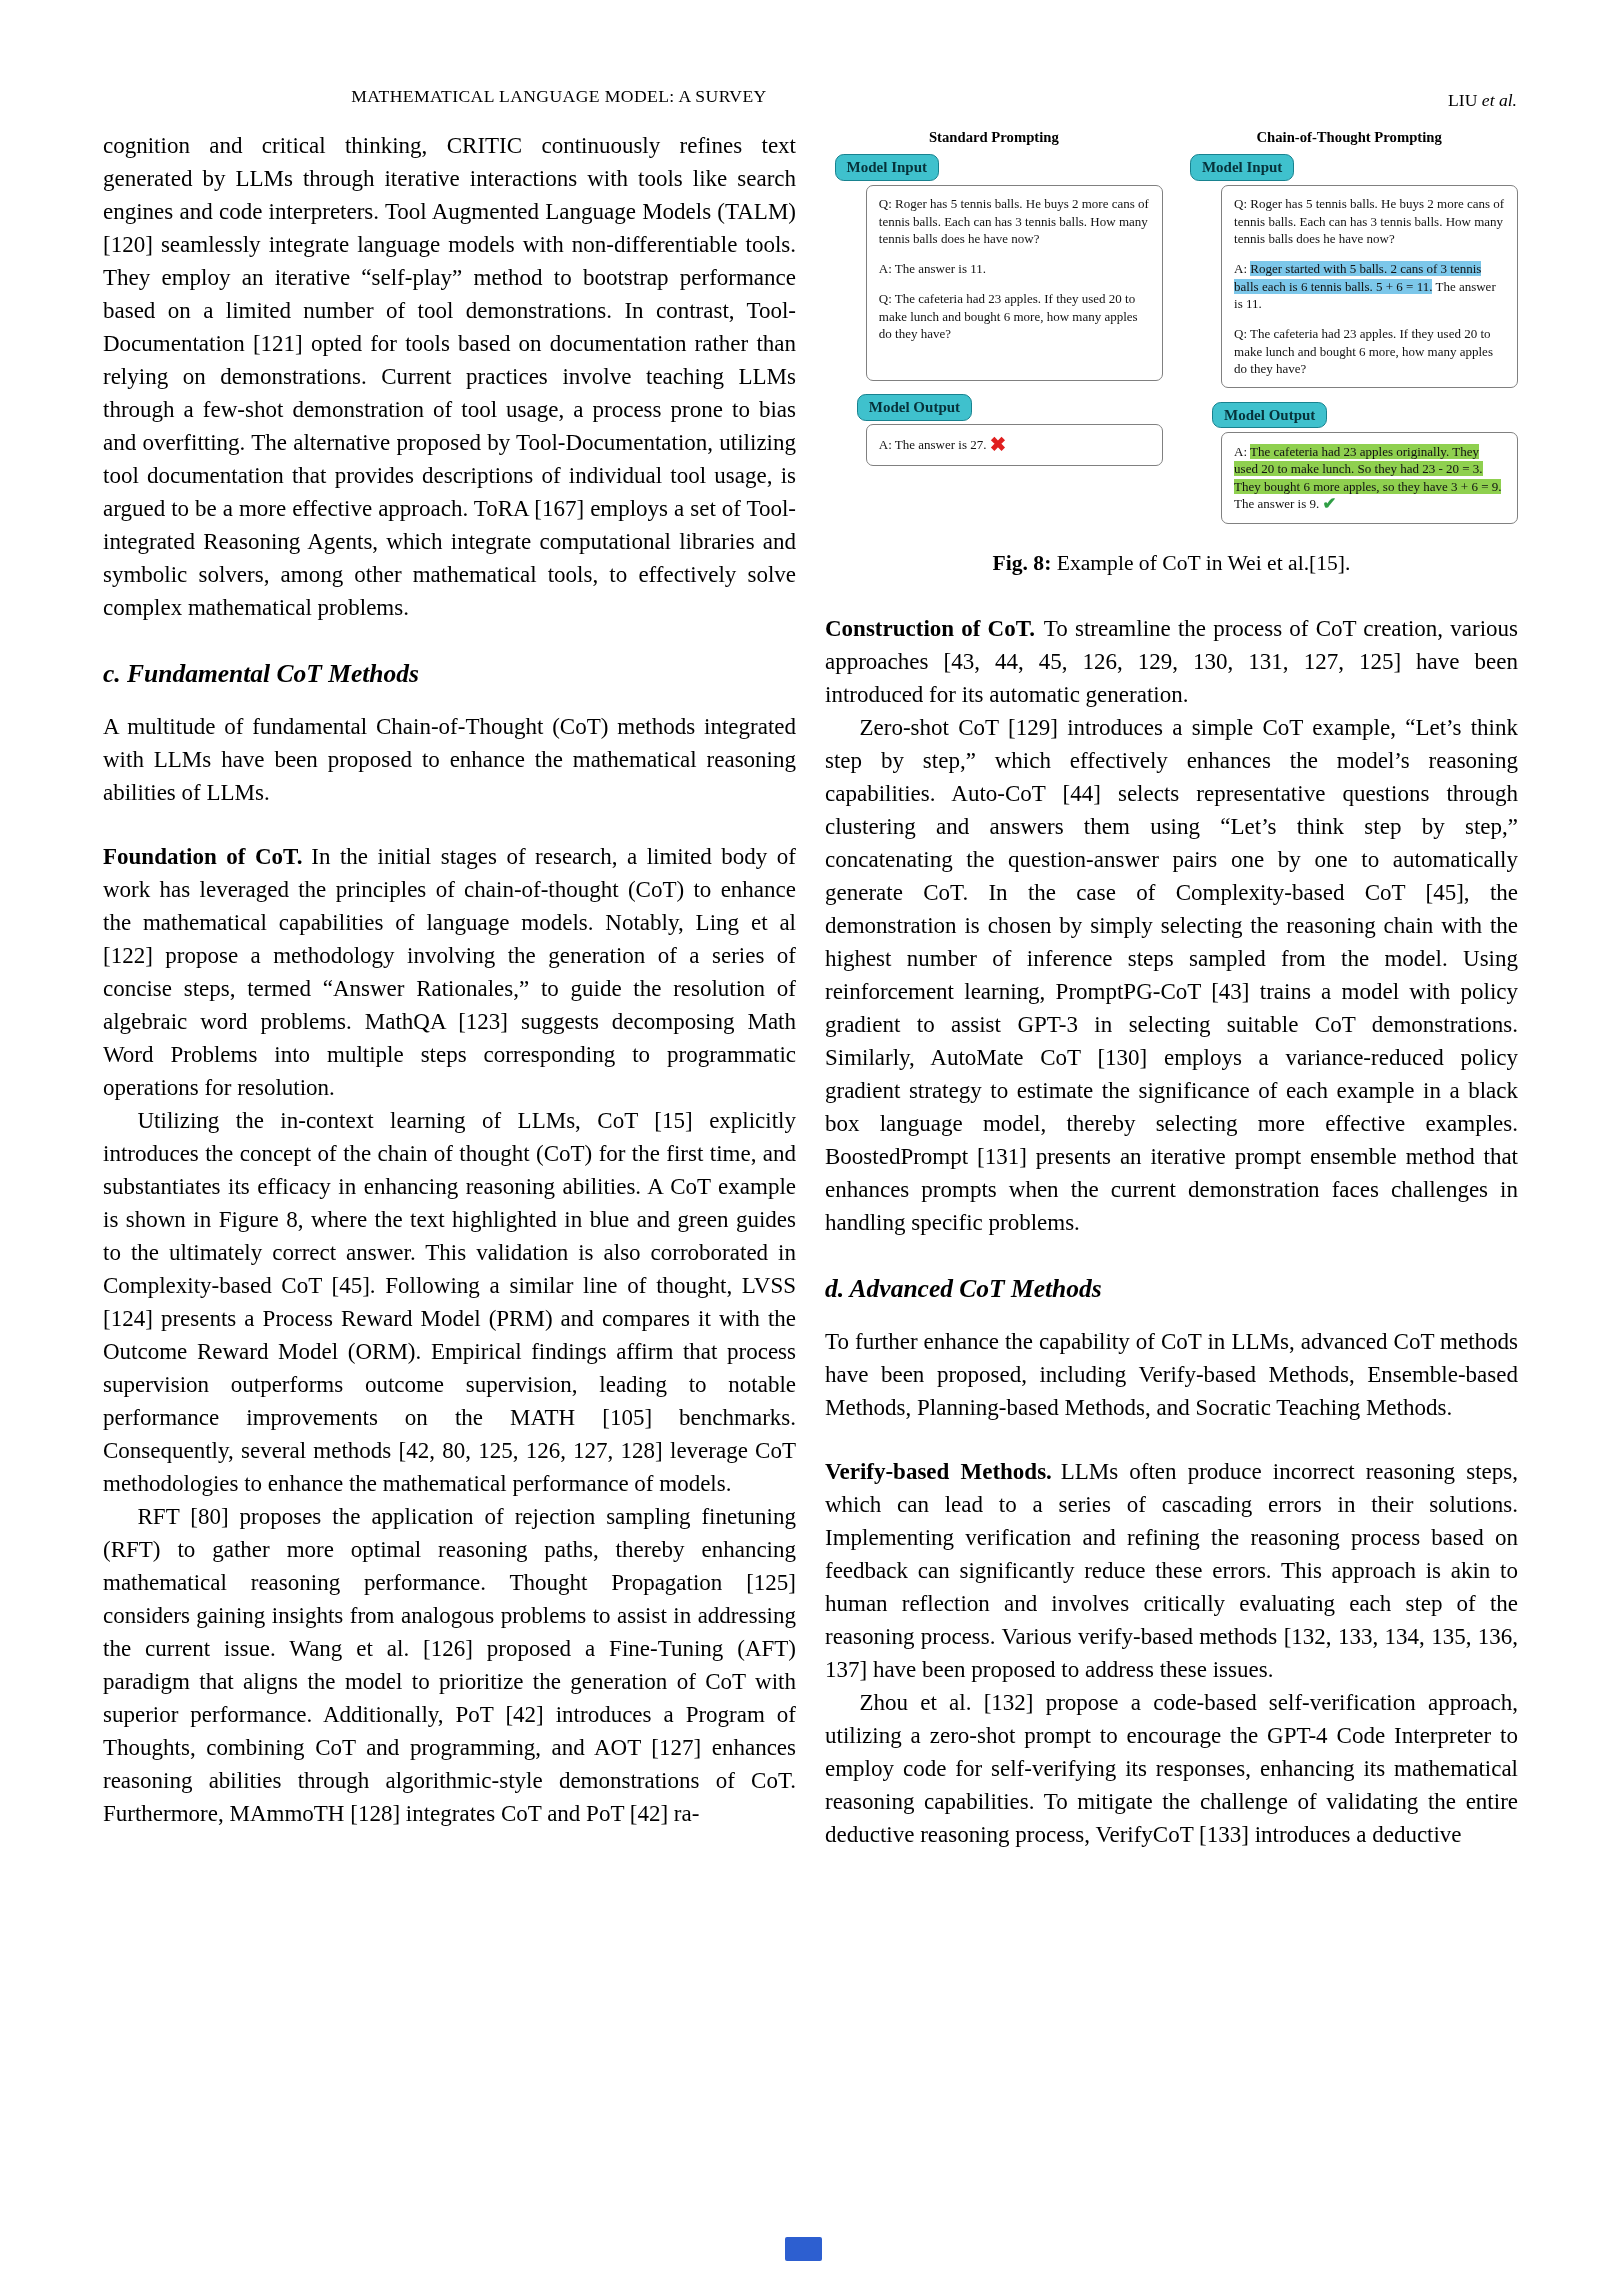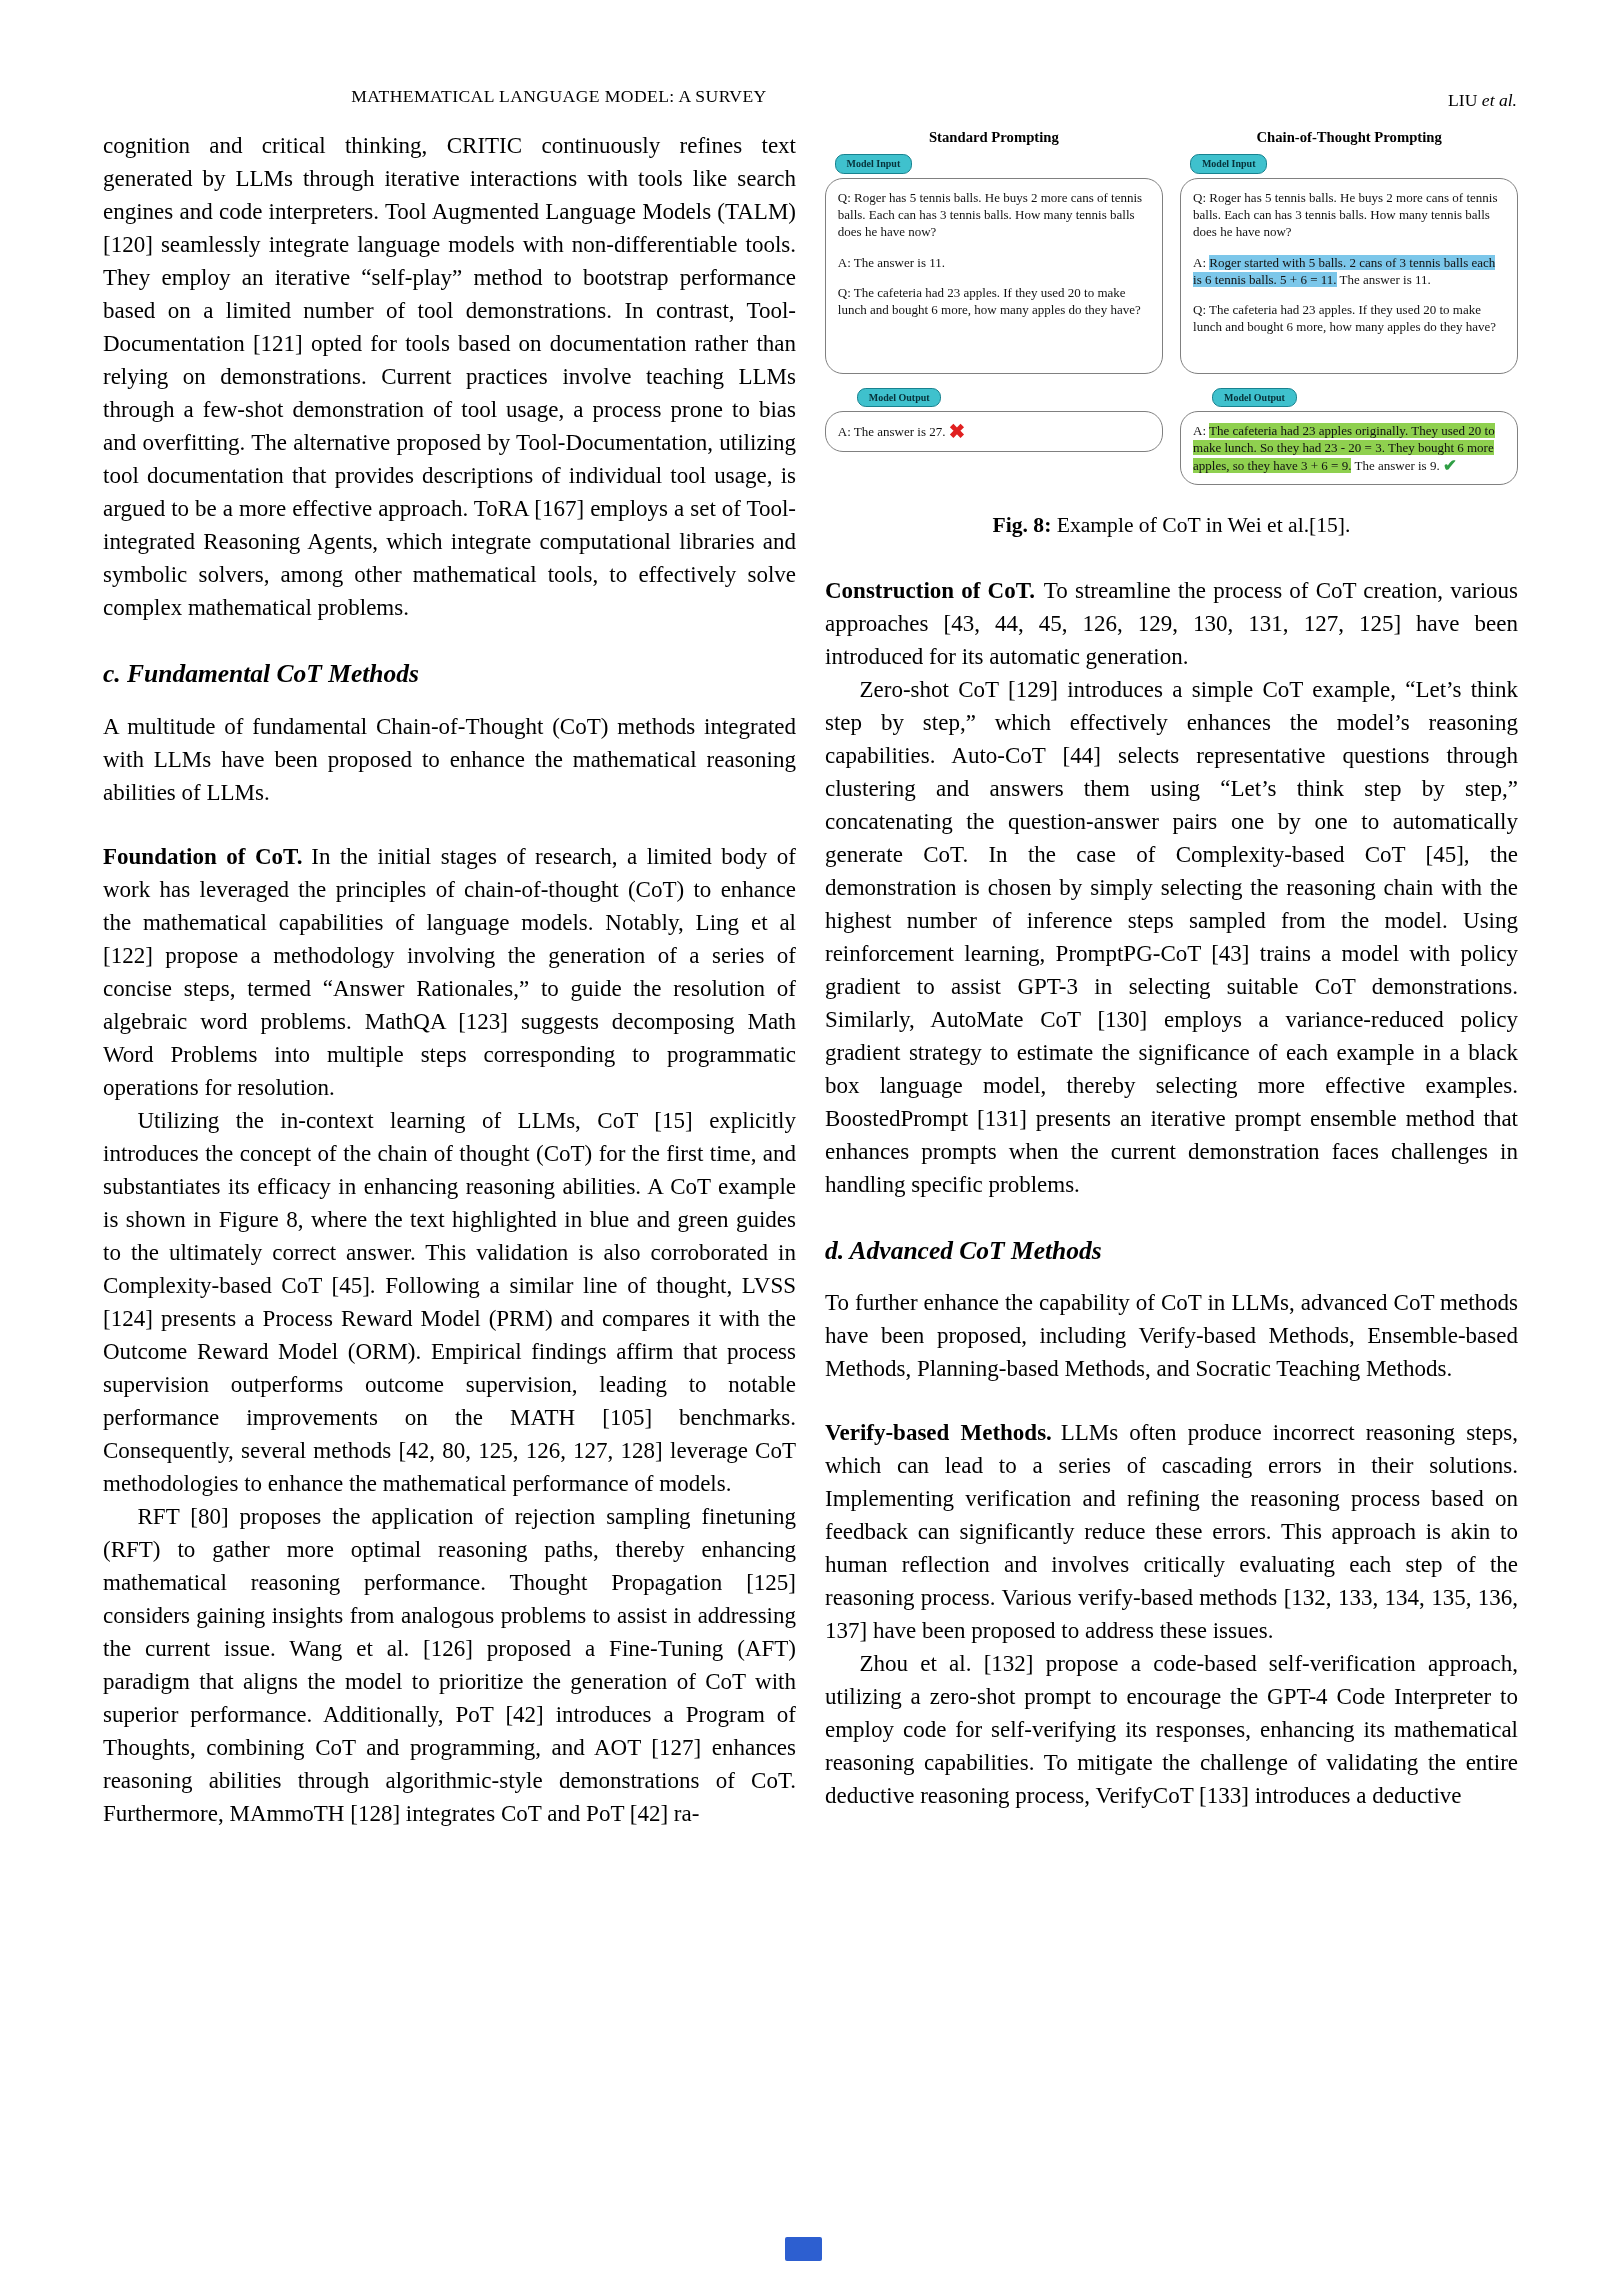--- a/index.html
+++ b/index.html
@@ -30,27 +30,27 @@
   .lead { font-weight:bold; margin-right:8.8px; }
   .sec-heading { font-style:italic; font-weight:bold; font-size:25.5px; margin:33px 0 19.6px 0; text-align:left; }
 
   
   .figure { margin:0 0 35px 0; }
   .panels { display:flex; gap:17.6px; }
   .panel { flex:1; display:flex; flex-direction:column; font-family:Liberation Serif, serif; text-align:left; }
   .panel-title { font-weight:bold; font-size:14.7px; text-align:center; margin-bottom:7.8px; line-height:1.2; }
   .pill {
     align-self:flex-start; background:var(--pill-bg); border:1.4px solid #18828f;
-    border-radius:8.8px; font-size:10px; font-weight:bold; color:#06323a;
+    border-radius:8.8px; font-size:15px; font-weight:bold; color:#06323a;
     padding:2px 10.8px; margin:0 0 3.9px 9.8px; line-height:1.35;text-align:center;
   }
   .pill-output { margin-top:13.7px;margin-left:32px; }
   .pbox {
-    border:1.5px solid #808080; border-radius:18px; background:#fff;
-    padding:9.8px 11.8px; font-size:13px; line-height:1.34; color:#111;
+    border:1.5px solid #808080; border-radius:7px; background:#fff;
+    padding:9.8px 11.8px; font-size:13px; line-height:1.34; color:#111;margin-left:41px;
   }
   .input-box { min-height:196px; }
   .output-box { min-height:41px; }
   .pbox-par { margin:0 0 12.7px 0; }
   .pbox-par:last-child { margin-bottom:0; }
   .hl-blue { background:var(--hl-blue); }
   .hl-green { background:var(--hl-green); }
   .mark { font-weight:bold; }
   .mark-cross { color:var(--cross-red); font-size:19.6px; line-height:1; vertical-align:-2px; }
   .mark-check { color:var(--check-green); font-size:16.7px; line-height:1; vertical-align:-1px; }

